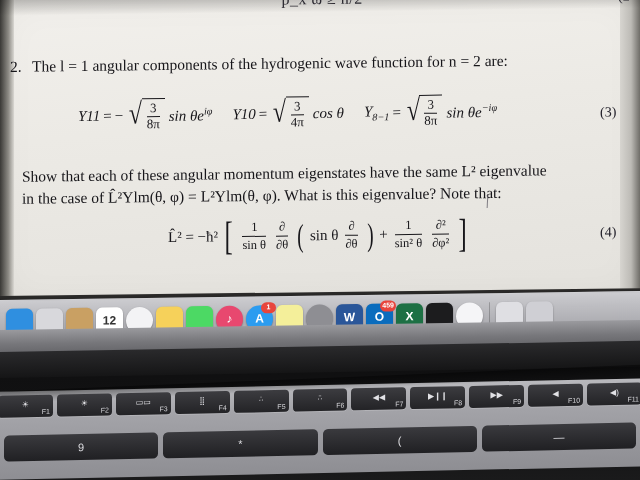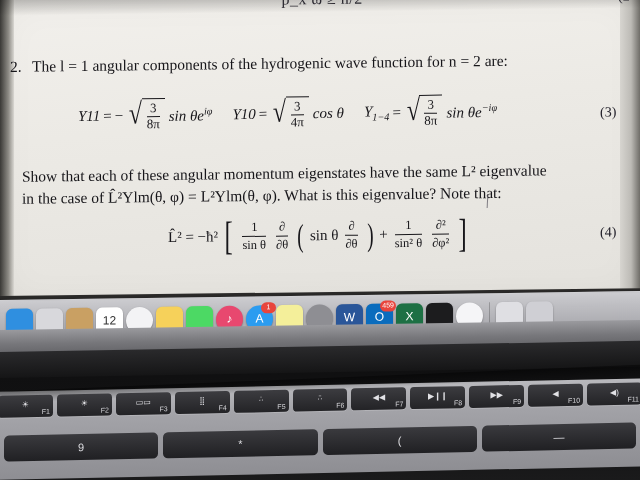--- a/index.html
+++ b/index.html
@@ -96,21 +96,21 @@
   }
   .dock{
     position:absolute;left:0;top:300px;width:640px;height:42px;
     background:linear-gradient(180deg,rgba(218,218,222,.92),rgba(172,172,178,.92));
     border-top:1px solid rgba(255,255,255,.5);
     transform:skewY(-0.8deg);transform-origin:0 0;
     display:flex;align-items:center;padding:0 6px;gap:3px;overflow:hidden;
   }
   .dock-icon{
     width:27px;height:27px;border-radius:6px;flex:0 0 auto;position:relative;
-    font-family:"Liberation Sans",sans-serif;font-size:12px;font-weight:normal;
+    font-family:"Liberation Sans",sans-serif;font-size:12px;font-weight:bold;
     color:#fff;display:flex;align-items:center;justify-content:center;
     box-shadow:0 1px 2px rgba(0,0,0,.35);
   }
   .dock-icon.round{border-radius:50%;}
   .badge{
     position:absolute;top:-3px;right:-3px;background:#e8453c;color:#fff;
     font-size:7px;line-height:10px;min-width:11px;height:11px;border-radius:6px;
     text-align:center;padding:0 2px;font-family:"Liberation Sans",sans-serif;
   }
   .dock-sep{width:1px;height:26px;background:rgba(0,0,0,.22);margin:0 3px;flex:0 0 auto;}
@@ -209,21 +209,21 @@
           <span class="frac">
             <span>3</span>
             <span class="frac-line"></span>
             <span>4π</span>
           </span>
         </span>
         <span class="lbl">cos&nbsp;<i>θ</i></span>
       </div>
 
       <div class="term">
-        <span class="lbl">Y<sub>1−4</sub></span>
+        <span class="lbl">Y<sub>8−1</sub></span>
         <span>=</span>
         <span class="sqrt">
           <span class="radical">√</span>
           <span class="frac">
             <span>3</span>
             <span class="frac-line"></span>
             <span>8π</span>
           </span>
         </span>
         <span class="lbl">sin&nbsp;<i>θe</i><sup>−iφ</sup></span>

